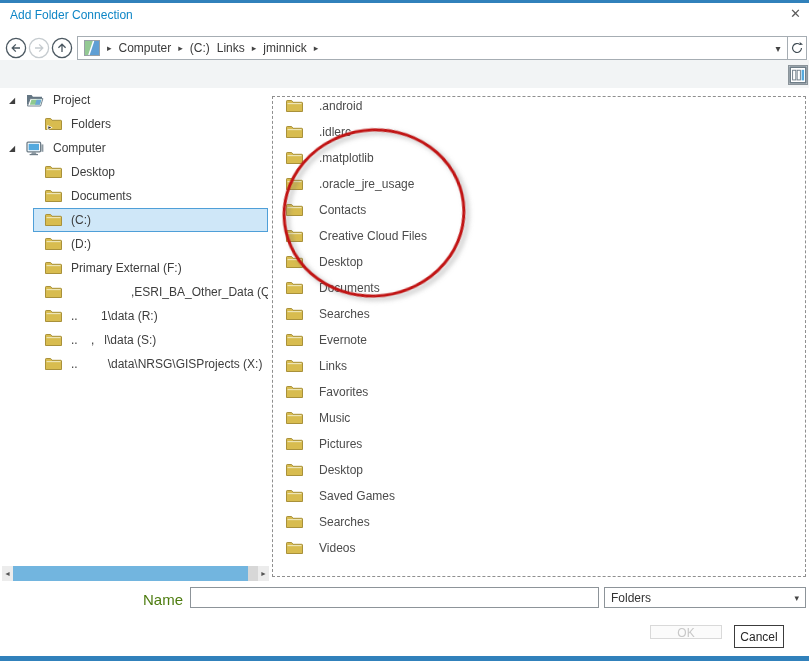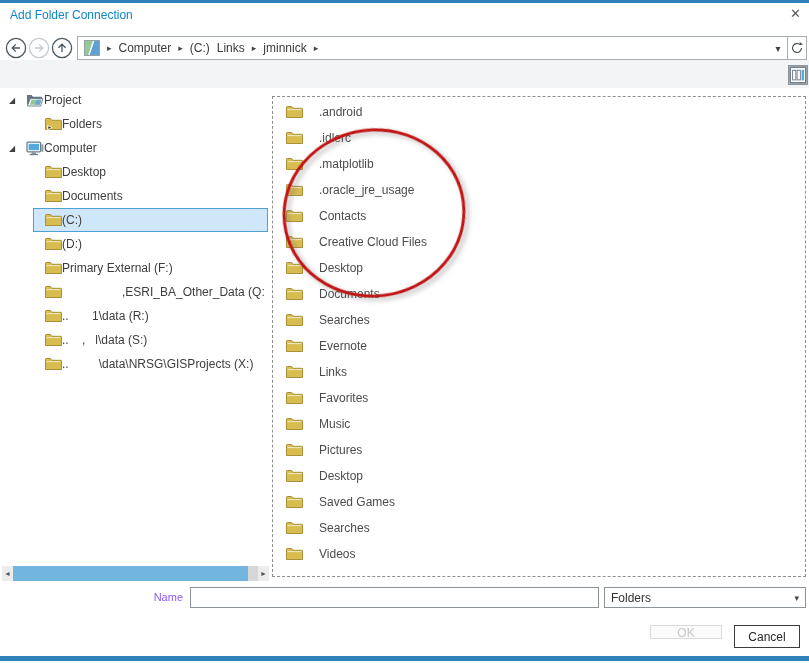--- a/index.html
+++ b/index.html
@@ -21,36 +21,36 @@
   .caret{width:18px;text-align:center;font-size:10px;color:#444;flex:none;cursor:pointer}
   .refresh{width:19px;height:22px;border-left:1px solid #a6adb3;display:inline-flex;align-items:center;justify-content:center;flex:none;cursor:pointer}
   .toolstrip{position:absolute;left:0;top:60px;right:0;height:28px;background:#f2f4f5}
   .viewbtn{position:absolute;right:1px;top:5px;width:20px;height:20px;background:#fff;border:1px solid #8b949a;display:inline-flex;align-items:center;justify-content:center;cursor:pointer}
   .tree{position:absolute;left:0;top:88px;width:268px;height:478px;overflow:hidden;font-size:12px;color:#3d3d3d}
   .tree-row{height:24px;display:flex;align-items:center;position:relative;cursor:pointer}
   .tree-row.selected::before{content:"";position:absolute;left:33px;right:0;top:0;bottom:0;background:var(--selection-bg,#cfe7f8);border:1px solid var(--selection-border,#4f9fd8)}
   .tree-row>*{position:relative}
   .expander{width:26px;padding-left:9px;font-size:8px;color:#3f3f3f;flex:none}
   .indent{width:45px;flex:none}
-  .tlabel{white-space:pre}
+  .tlabel{margin-left:9px;white-space:pre}
   .hscroll{position:absolute;left:2px;top:566px;width:267px;height:15px;display:flex;align-items:center;background:#ececec}
   .sarrow{width:11px;text-align:center;font-size:7px;color:#555;flex:none;line-height:15px;cursor:pointer}
   .strack{flex:1;height:15px;position:relative;background:#d7d7d7}
   .sthumb{position:absolute;left:0;top:0;bottom:0;width:235px;background:var(--scrollbar-thumb,#72b5df);cursor:pointer}
   .filepanel{position:absolute;left:272px;top:96px;width:534px;height:481px;border:1px dashed #8f8f8f;overflow:hidden;padding-top:2px;background:#fff}
-  .file-row{height:26px;display:flex;align-items:center;padding-left:13px;font-size:12px;color:#4c4c4c;cursor:pointer}
+  .file-row{height:26px;display:flex;align-items:flex-start;padding-left:13px;font-size:12px;color:#4c4c4c;cursor:pointer}
   .flabel{margin-left:16px}
   .annot{position:absolute;left:272px;top:96px;pointer-events:none}
   .annot ellipse{filter:drop-shadow(3px 3px 2.5px rgba(110,110,110,.5))}
-  .namelabel{position:absolute;left:100px;top:591px;width:83px;text-align:right;font-size:11px;color:#8b5cf6}
+  .namelabel{position:absolute;left:100px;top:591px;width:83px;text-align:right;font-size:15px;color:#4d7c0f}
   .nameinput{position:absolute;left:190px;top:587px;width:409px;height:21px;border:1px solid #8d9499;font:12px "Liberation Sans",sans-serif;padding:0 5px;outline:none}
   .typeselect{position:absolute;left:604px;top:587px;width:202px;height:21px;border:1px solid #8d9499;display:flex;align-items:center;font-size:12px;color:#333;padding-left:6px;background:#fff;cursor:pointer}
   .typeselect .caret2{margin-left:auto;padding-right:6px;font-size:9px;color:#444}
   .okbtn{position:absolute;left:650px;top:625px;width:72px;height:14px;background:#fbfbfb;border:1px solid #d9d9d9;color:#c8c8c8;font:12px "Liberation Sans",sans-serif}
-  .cancelbtn{position:absolute;left:734px;top:625px;width:66px;height:23px;background:#fff;border:1px solid #3c3c3c;color:#262626;font:12px "Liberation Sans",sans-serif;cursor:pointer}
+  .cancelbtn{position:absolute;left:734px;top:625px;width:50px;height:23px;background:#fff;border:1px solid #3c3c3c;color:#262626;font:12px "Liberation Sans",sans-serif;cursor:pointer}
 </style>
 </head>
 <body>
 
 <div class="dialog">
   <div class="topbar"></div>
 
   <span class="title">Add Folder Connection</span>
   <span class="close">✕</span>
 

